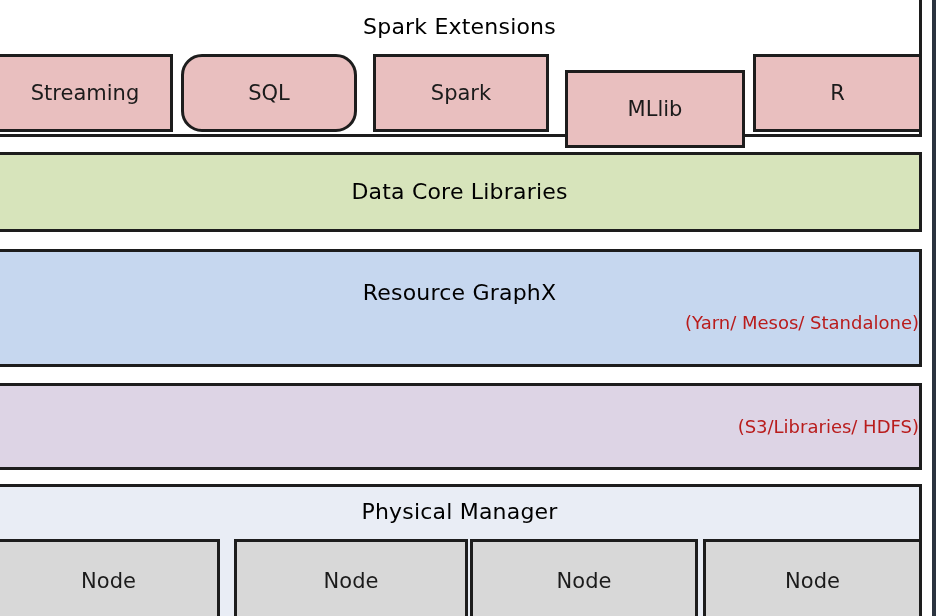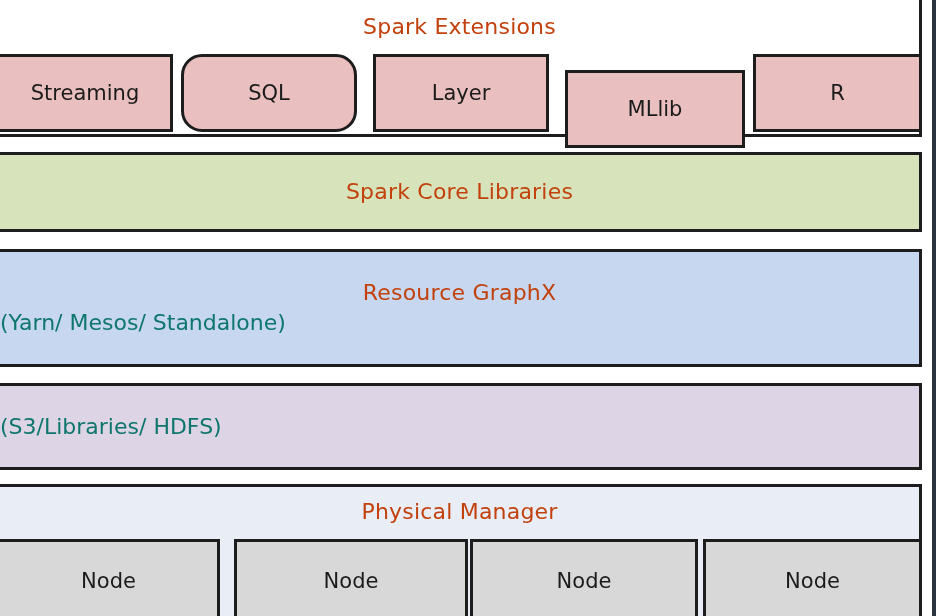--- a/index.html
+++ b/index.html
@@ -34,32 +34,32 @@
     position: absolute;
     left: -3px;               
     width: 925px;
     border: 3px solid #1d1d1d;
     background: #ffffff;
   }
 
   .layer-title {
     width: 100%;
     text-align: center;
-    color: #c2410c;
+    color: #000000;
     font-size: 22px;
     line-height: 30px;
     letter-spacing: 0.2px;
     white-space: nowrap;
   }
 
   .layer-subtitle {
     width: 100%;
-    text-align: left;
-    color: #0f766e;
-    font-size: 22px;
+    text-align: right;
+    color: #b91c1c;
+    font-size: 18px;
     line-height: 30px;
     white-space: nowrap;
   }
 
   
   #layer-extensions {
     top: -3px;
     height: 140px;
     padding-top: 12px;
   }
@@ -158,33 +158,33 @@
     <div class="layer-title">Spark Extensions</div>
 
     <div class="ext-row">
       <div class="ext-box" id="ext-box-0" style="left: -3px; width: 176px; background: rgb(233, 191, 191);">
         <span>Streaming</span>
       </div>
       <div class="ext-box" id="ext-box-1" style="left: 181px; width: 176px; background: rgb(233, 191, 191); border-radius: 21px;">
         <span>SQL</span>
       </div>
       <div class="ext-box" id="ext-box-2" style="left: 373px; width: 176px; background: rgb(233, 191, 191);">
-        <span>Layer</span>
+        <span>Spark</span>
       </div>
       <div class="ext-box" id="ext-box-3" style="left: 565px; width: 180px; background: rgb(233, 191, 191); margin-top: 16px;">
         <span>MLlib</span>
       </div>
       <div class="ext-box" id="ext-box-4" style="left: 753px; width: 169px; background: rgb(233, 191, 191);">
         <span>R</span>
       </div>
     </div>
   </div>
 
   <div class="layer" id="layer-core" style="background: rgb(215, 228, 187);">
-    <div class="layer-title">Spark Core Libraries</div>
+    <div class="layer-title">Data Core Libraries</div>
   </div>
 
   <div class="layer" id="layer-resource" style="background: rgb(198, 215, 239);">
     <div class="layer-title">Resource GraphX</div>
     <div class="layer-subtitle">(Yarn/ Mesos/ Standalone)</div>
   </div>
 
   <div class="layer" id="layer-storage" style="background: rgb(221, 212, 229);">
     <div class="layer-subtitle">(S3/Libraries/ HDFS)</div>
   </div>

